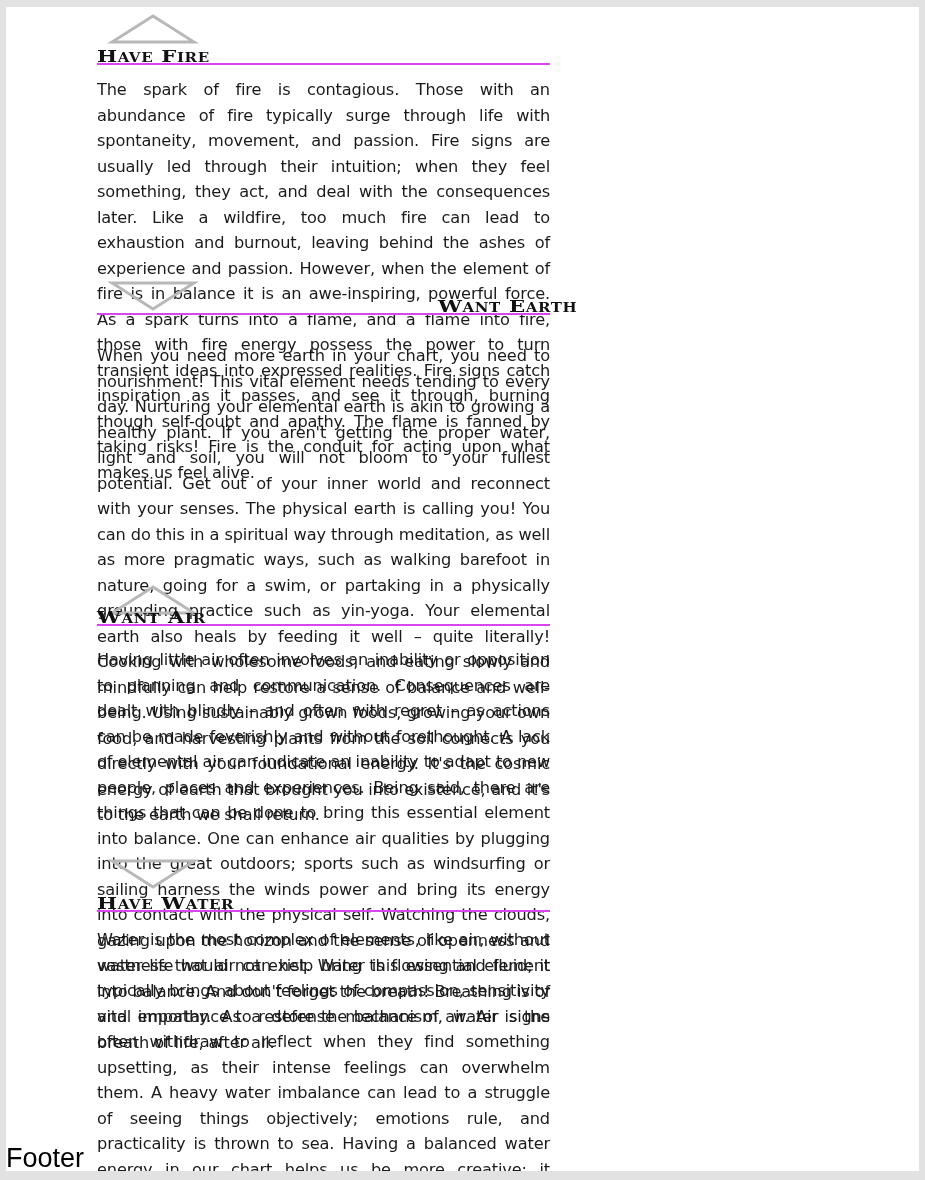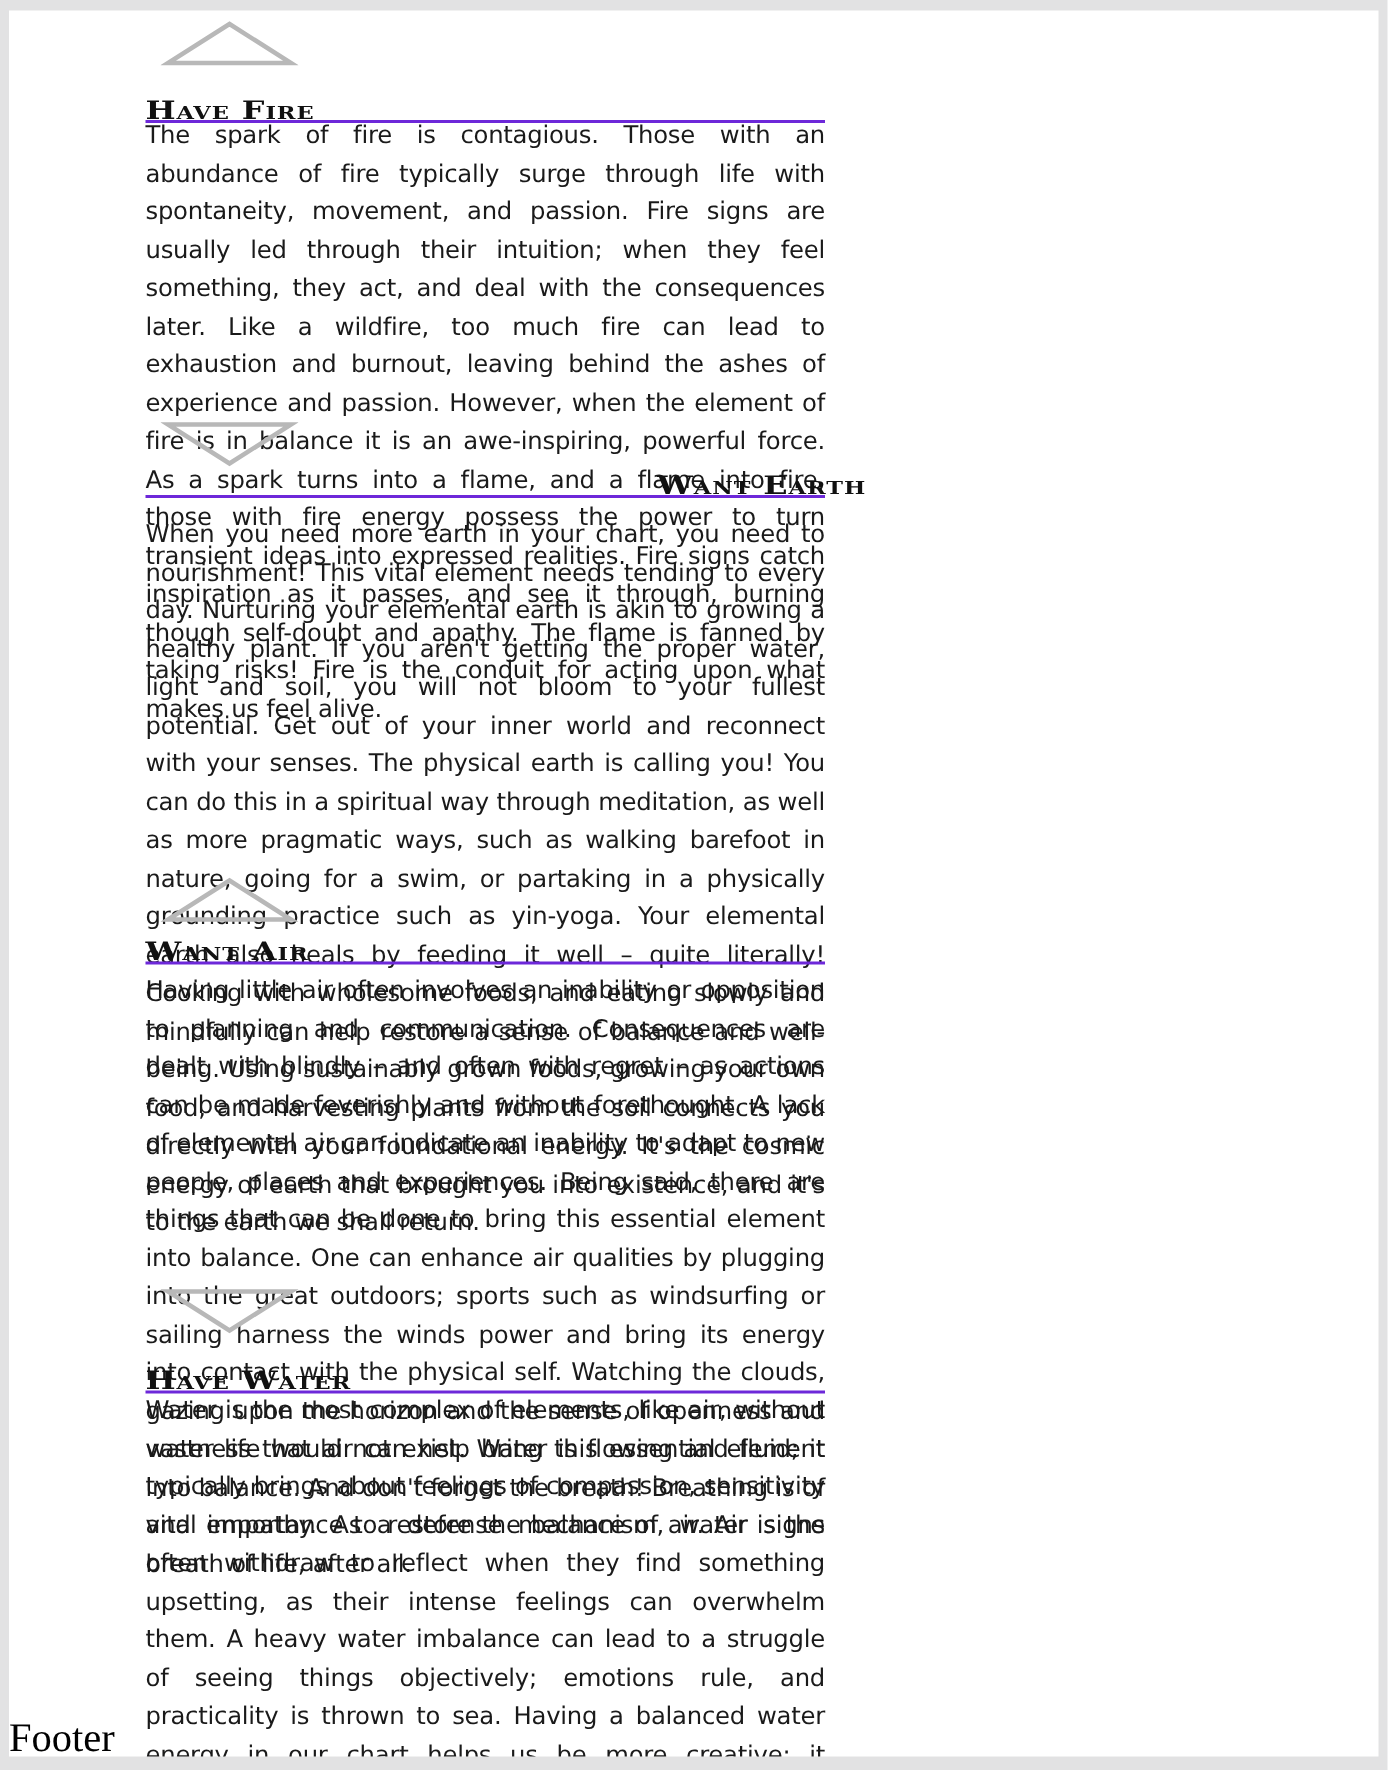--- a/index.html
+++ b/index.html
@@ -14,40 +14,39 @@
     background: #ffffff; overflow: hidden;
   }
   .section {
     position: absolute; left: 91px; width: 453px;
   }
   .tri {
     position: absolute; left: 10px; width: 92px; height: 32px;
   }
   .heading {
     position: absolute; left: 0; width: 453px; height: 18px;
-    border-bottom: 2px solid #6d28d9;
-    margin-top: 17px;
+    border-bottom: 2px solid #d946ef;
   }
   .heading span {
     font-family: "DejaVu Serif", serif; font-weight: bold;
     font-size: 17px; letter-spacing: 0.5px; color: #111;
     font-variant: small-caps; line-height: 18px;
     display: inline-block; transform: scaleX(1.25); transform-origin: left;
     position: relative; top: 2px;
   }
   .body {
     position: absolute; left: 0; width: 453px;
     font-size: 16.2px; line-height: 25.5px; color: #1a1a1a;
     text-align: justify; hyphens: manual;
     font-family: "DejaVu Sans", sans-serif;
     letter-spacing: -0.15px;
   }
   .footer {
     position: absolute; left: 0; top: 1136px;
-    font-family: Liberation Serif, serif; font-size: 27px; color: #000;
+    font-family: Liberation Sans, sans-serif; font-size: 27px; color: #000;
   }
 </style>
 </head>
 <body>
 
 <div class="page">
 
   <div class="section" style="top:0;">
     <svg class="tri" style="top:6px;" viewBox="0 0 92 32">
       <polygon points="46,3 87,29 5,29" fill="none" stroke="#b8b8b8" stroke-width="3"></polygon>

